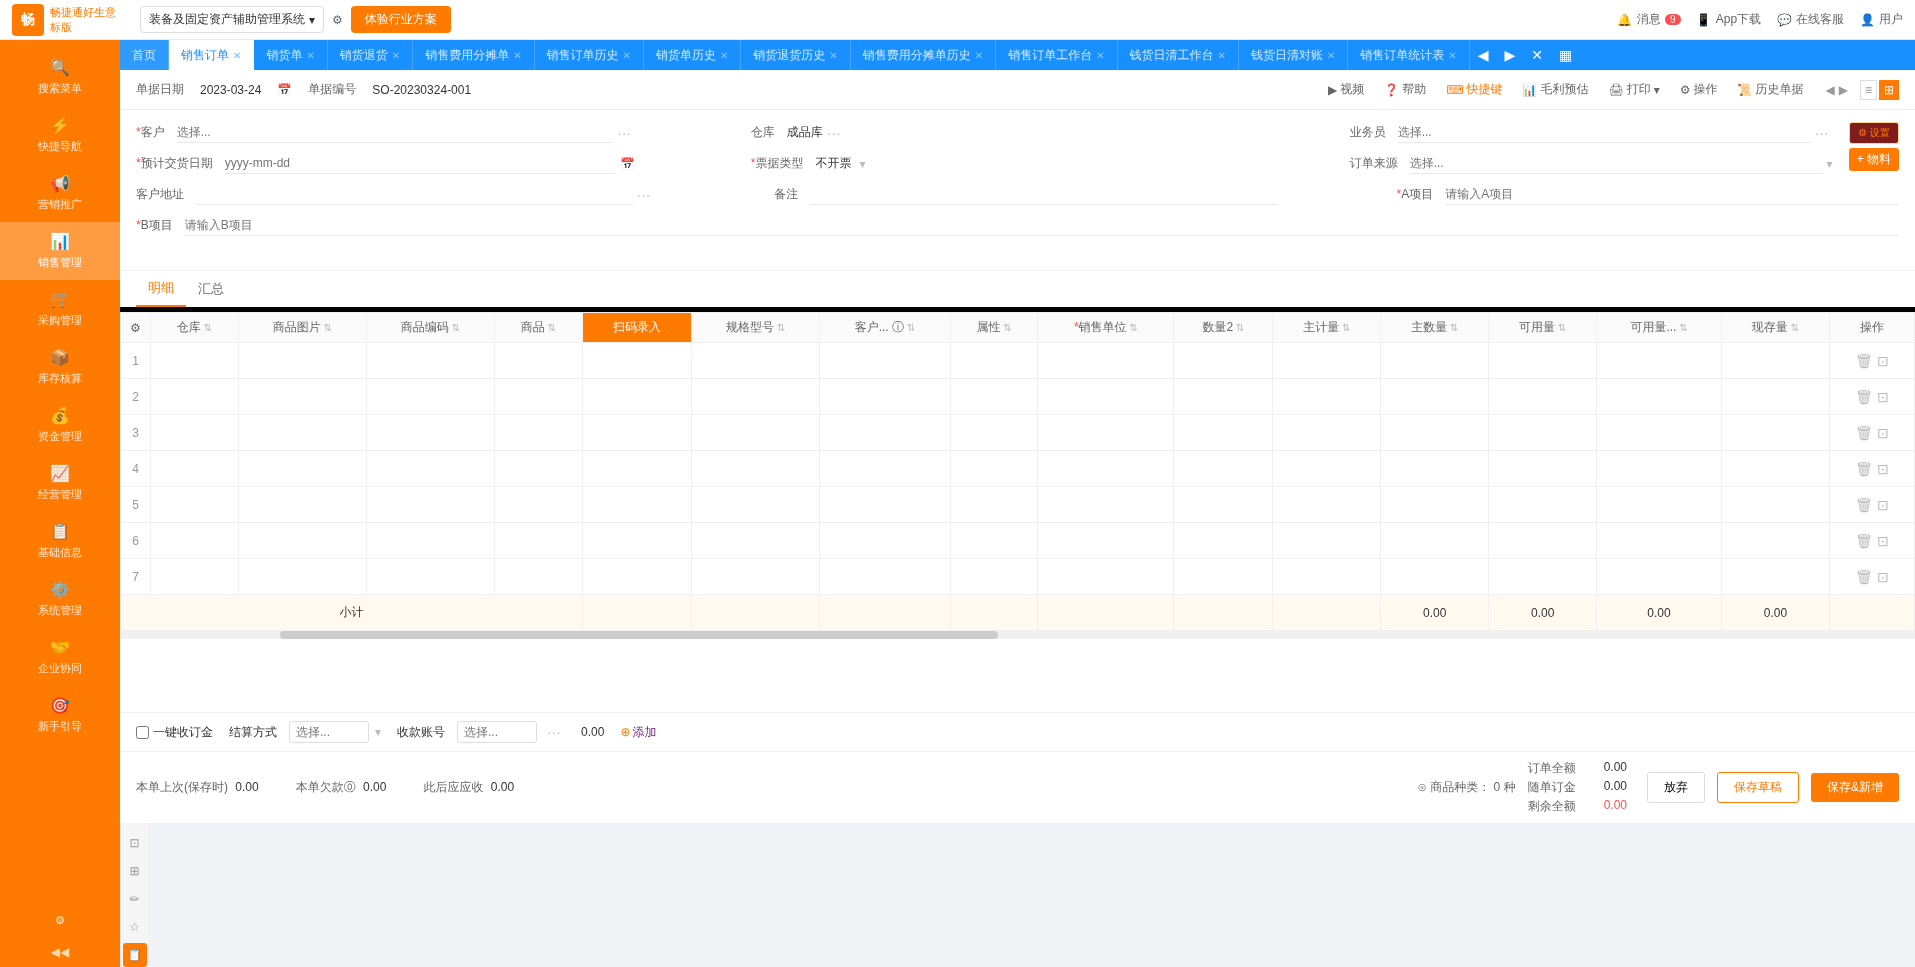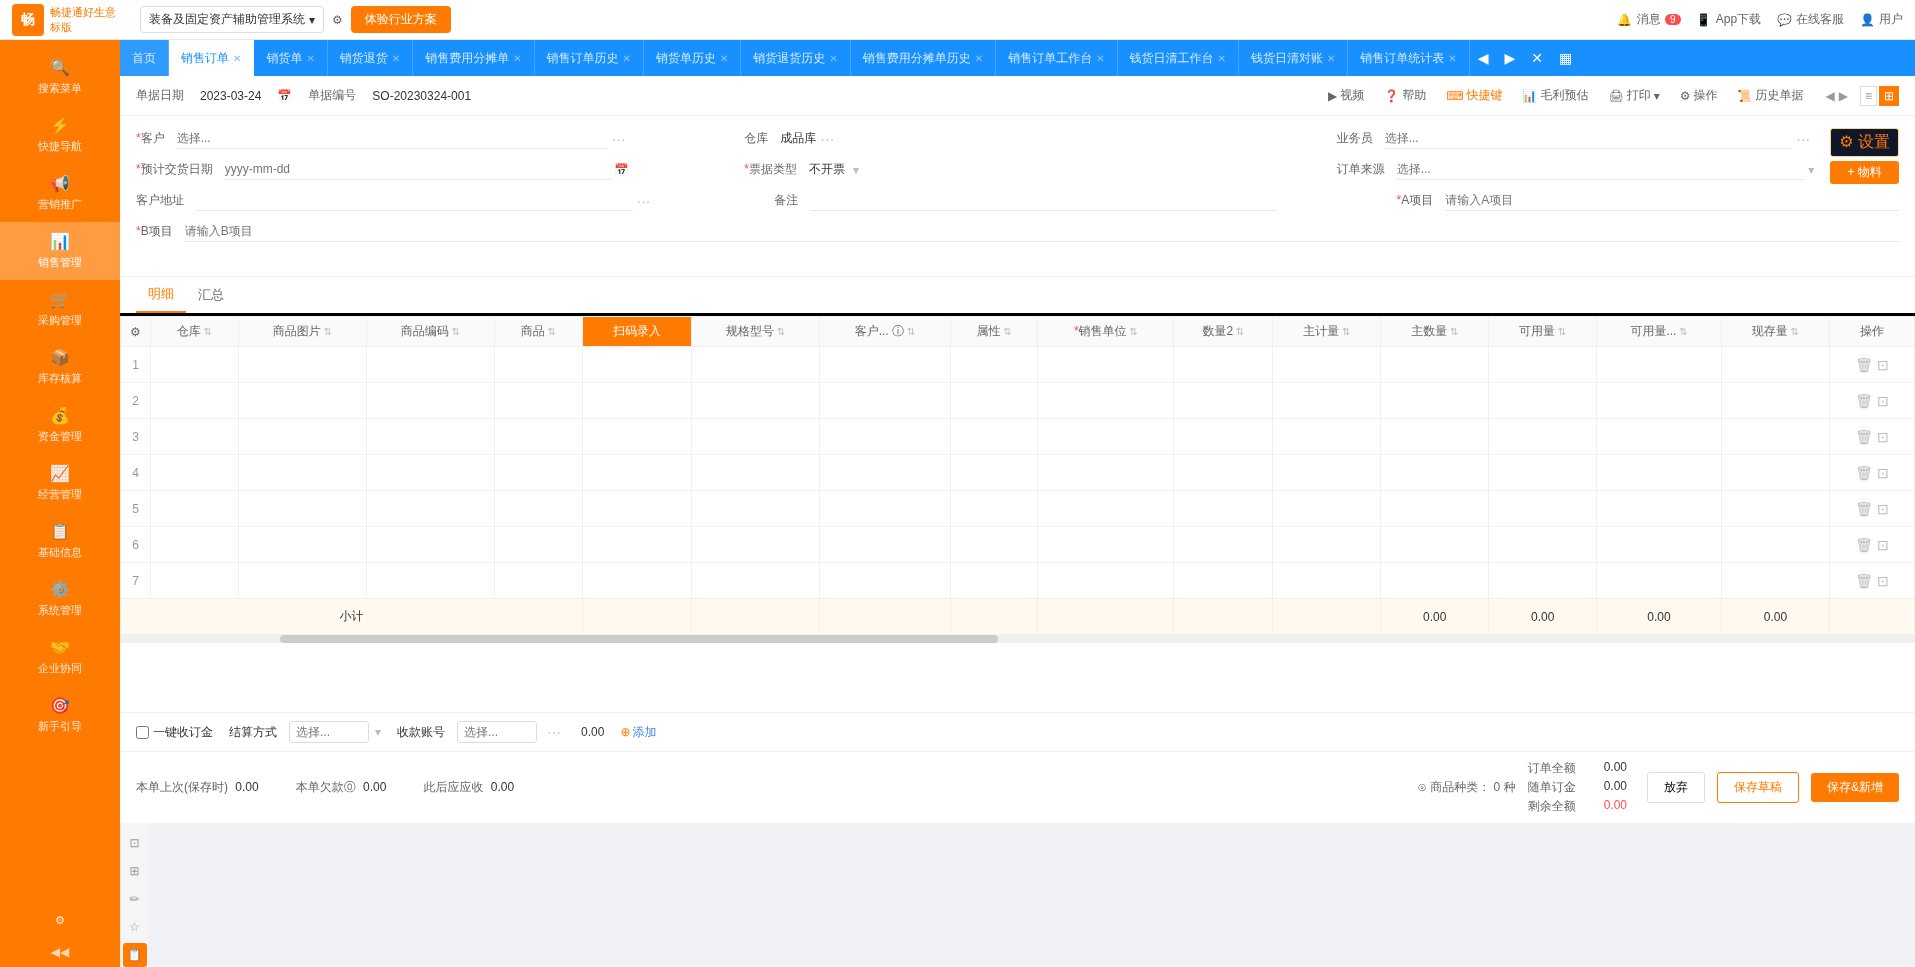--- a/index.html
+++ b/index.html
@@ -26,54 +26,54 @@
     .sidebar-item.active { background: rgba(255,255,255,0.25); color: white; }
     .sidebar-icon { font-size: 16px; }
     .sidebar-bottom { margin-top: auto; width: 100%; }
     .sidebar-bottom-item { width: 100%; display: flex; flex-direction: column; align-items: center; padding: 10px 4px; cursor: pointer; color: rgba(255,255,255,0.85); font-size: 11px; gap: 4px; }
     .collapse-btn { width: 100%; display: flex; justify-content: center; padding: 8px; cursor: pointer; color: rgba(255,255,255,0.7); }
 
     
     .content-area { flex: 1; display: flex; flex-direction: column; overflow: hidden; }
 
     
-    .tab-bar { height: 36px; background: #1890ff; display: flex; align-items: center; padding: 0; overflow-x: auto; flex-shrink: 0; }
+    .tab-bar { height: 30px; background: #1890ff; display: flex; align-items: center; padding: 0; overflow-x: auto; flex-shrink: 0; }
     .tab-bar::-webkit-scrollbar { display: none; }
     .tab-item { height: 36px; display: flex; align-items: center; padding: 0 12px; color: rgba(255,255,255,0.8); cursor: pointer; white-space: nowrap; font-size: 12px; gap: 4px; border-right: 1px solid rgba(255,255,255,0.2); }
     .tab-item:first-child { background: rgba(255,255,255,0.1); }
     .tab-item.active { background: white; color: #1890ff; }
     .tab-close { font-size: 10px; opacity: 0.6; }
     .tab-nav-btn { color: white; padding: 0 8px; cursor: pointer; font-size: 14px; display: flex; align-items: center; height: 36px; }
 
     
     .page-content { flex: 1; background: white; overflow-y: auto; display: flex; flex-direction: column; }
     
     
     .page-header { padding: 8px 16px; display: flex; align-items: center; justify-content: space-between; border-bottom: 1px solid #f0f0f0; background: #fff; }
     .header-left { display: flex; align-items: center; gap: 16px; }
     .header-field { display: flex; align-items: center; gap: 16px; font-size: 12px; }
     .header-field label { color: #666; }
     .header-field .value { color: #333; font-weight: 500; }
     .header-right { display: flex; align-items: center; gap: 8px; }
     .header-btn { display: flex; align-items: center; gap: 3px; cursor: pointer; font-size: 12px; color: #666; padding: 3px 6px; }
     .header-btn.orange { color: #ff7a00; }
-    .settings-btn { background: #0f172a; border: 1px solid #ffd591; color: #ff7a00; padding: 3px 8px; border-radius: 3px; cursor: pointer; font-size: 16px; }
+    .settings-btn { background: #7f1d1d; border: 1px solid #ffd591; color: #ff7a00; padding: 3px 8px; border-radius: 3px; cursor: pointer; font-size: 10px; }
     .add-product-btn { background: #ff7a00; color: white; border: none; padding: 3px 8px; border-radius: 3px; cursor: pointer; font-size: 12px; }
 
     
     .form-section { padding: 12px 16px; border-bottom: 1px solid #f0f0f0; }
     .form-row { display: flex; align-items: center; gap: 0; margin-bottom: 22px; }
     .form-field { display: flex; align-items: center; flex: 1; min-width: 0; }
     .form-field label { color: #666; font-size: 12px; white-space: nowrap; padding-right: 6px; }
     .form-input { flex: 1; border: none; border-bottom: 1px solid #e8e8e8; padding: 3px 0; font-size: 12px; color: #999; min-width: 0; outline: none; }
     .more-btn { color: #bbb; cursor: pointer; padding: 0 4px; font-size: 14px; }
     .dropdown-arrow { color: #bbb; cursor: pointer; }
 
     
-    .detail-tabs { display: flex; align-items: center; border-bottom: 3px solid #000000; padding: 0 16px; }
+    .detail-tabs { display: flex; align-items: center; border-bottom: 5px solid #000000; padding: 0 16px; }
     .detail-tab { padding: 8px 12px; cursor: pointer; font-size: 13px; color: #666; }
     .detail-tab.active { color: #ff7a00; border-bottom: 2px solid #ff7a00; }
 
     
     .table-wrapper { flex: 1; overflow: auto; }
     .detail-table { width: 100%; border-collapse: collapse; font-size: 12px; }
     .detail-table th { background: #fafafa; border: 1px solid #f0f0f0; padding: 6px 8px; text-align: center; color: #666; font-weight: normal; white-space: nowrap; position: sticky; top: 0; z-index: 10; }
     .detail-table td { border: 1px solid #f0f0f0; padding: 6px 8px; text-align: center; color: #333; height: 36px; }
     .row-num { color: #999; }
     .th-sortable { cursor: pointer; }
@@ -630,21 +630,21 @@
           <span class="dropdown-arrow">▾</span>
         </div>
         <div class="payment-field">
           <label>收款账号</label>
           <input class="payment-input" type="text" style="margin-left: 6px;" placeholder="选择...">
           <span class="more-btn">···</span>
         </div>
         <span style="color:#333;">0.00</span>
         <div class="add-btn">
           <span style="color:#ff7a00;">⊕</span>
-          <span style="color:#3b82f6;">添加</span>
+          <span style="color:#701a75;">添加</span>
         </div>
       </div>
 
       <div class="footer">
         <div class="footer-left">
           <span>
             <span>本单上次(保存时)</span>
             <span class="footer-value">0.00</span>
           </span>
           <span>

